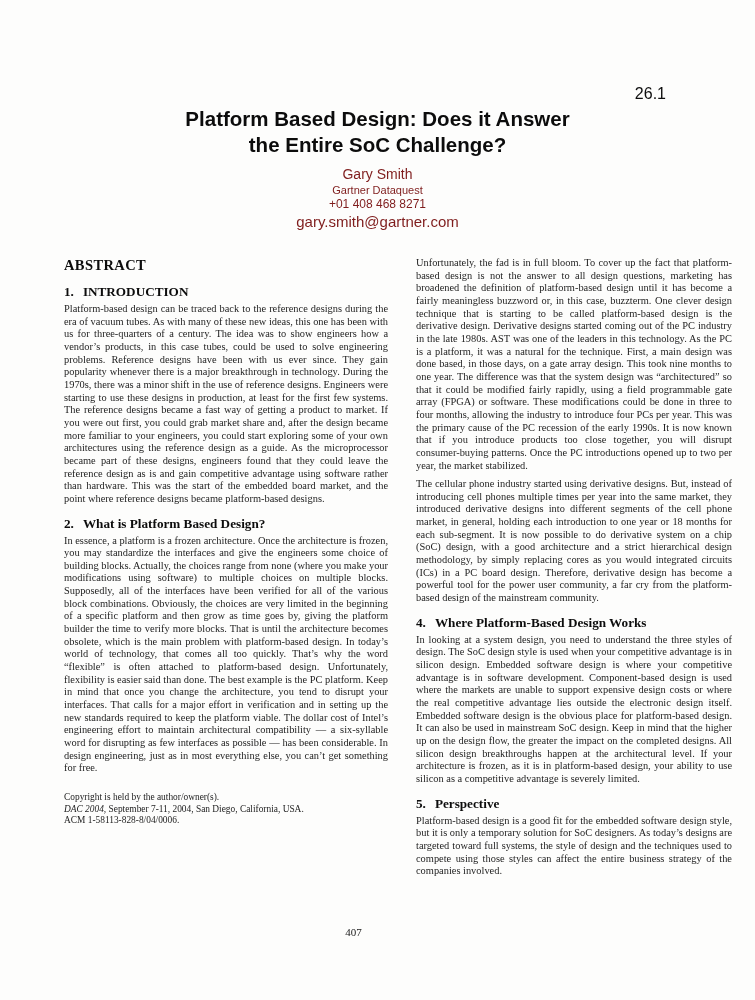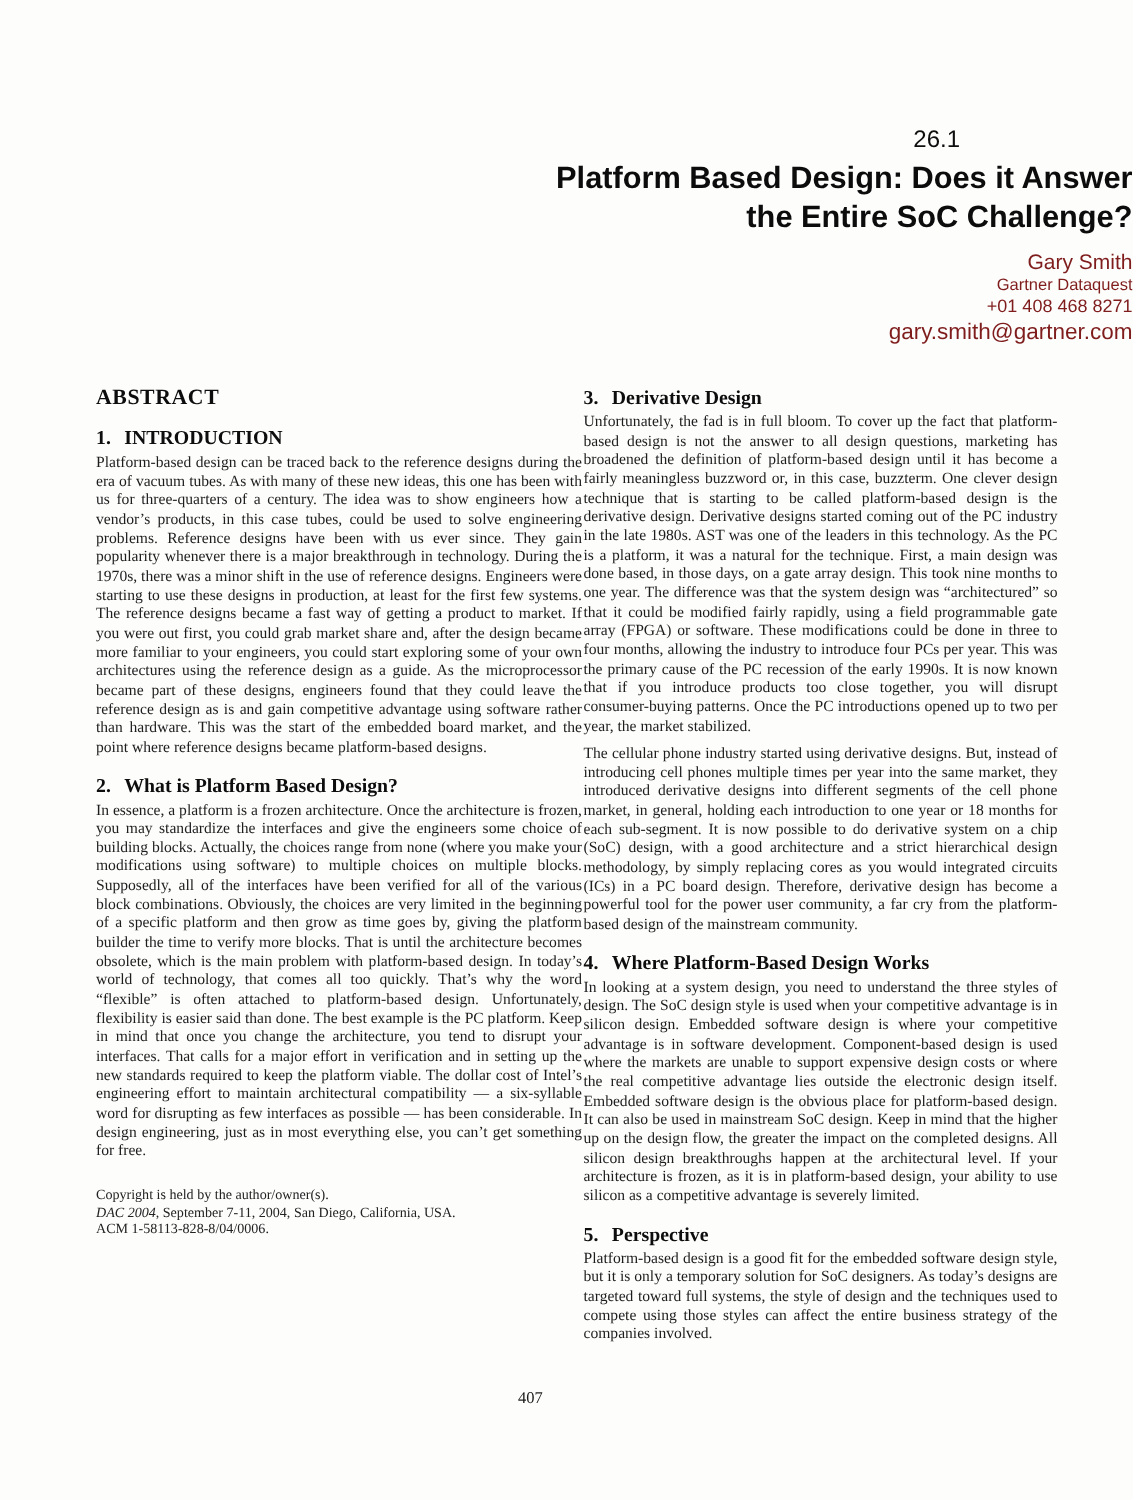--- a/index.html
+++ b/index.html
@@ -8,43 +8,43 @@
     height:1000px;
     background:#fdfdfc;
     color:#161616;
     font-family:"Liberation Serif", "DejaVu Serif", serif;
     position:relative;
     overflow:hidden;
   }
   .session-number {
     position:absolute;
     top:85px;
-    right:115px;
+    right:89px;
     font-family:"Liberation Sans", "DejaVu Sans", sans-serif;
     font-size:16px;
     color:#0e0e0e;
   }
-  .header { padding-top:106px; text-align:right; }
+  .header { padding-top:106px; text-align:center; }
   .paper-title {
     font-family:"Liberation Sans", "DejaVu Sans", sans-serif;
     font-weight:bold;
     font-size:20.5px;
     line-height:26px;
     color:#0c0c0c;
   }
   .author-block { font-family:"Liberation Sans", "DejaVu Sans", sans-serif; color:#7f1d1d; }
   .author-name   { font-size:14px;   margin-top:8px; }
   .author-affil  { font-size:11px;   margin-top:2px; }
   .author-addr   { font-size:12px;   margin-top:1px; }
   .author-phone  { font-size:12px;   margin-top:1px; }
   .author-email  { font-size:15px; margin-top:2px; }
 
   .columns {
     display:flex;
-    gap:1px;
+    gap:28px;
     padding:27px 36px 0 64px;
     align-items:flex-start;
   }
   .col-left  { width:324px; flex:none; }
   .col-right { width:316px; flex:none; }
 
   .body-text {
     font-size:10.4px;
     line-height:12.65px;
     text-align:justify;
@@ -120,23 +120,20 @@
     <p class="body-text">In essence, a platform is a frozen architecture. Once the architecture is frozen, you may standardize the interfaces and give the engineers some choice of building blocks. Actually, the choices range from none (where you make your modifications using software) to multiple choices on multiple blocks. Supposedly, all of the interfaces have been verified for all of the various block combinations. Obviously, the choices are very limited in the beginning of a specific platform and then grow as time goes by, giving the platform builder the time to verify more blocks. That is until the architecture becomes obsolete, which is the main problem with platform-based design. In today’s world of technology, that comes all too quickly. That’s why the word “flexible” is often attached to platform-based design. Unfortunately, flexibility is easier said than done. The best example is the PC platform. Keep in mind that once you change the architecture, you tend to disrupt your interfaces. That calls for a major effort in verification and in setting up the new standards required to keep the platform viable. The dollar cost of Intel’s engineering effort to maintain architectural compatibility — a six-syllable word for disrupting as few interfaces as possible — has been considerable. In design engineering, just as in most everything else, you can’t get something for free.</p>
 
     <div class="copyright-block">
       <div>Copyright is held by the author/owner(s).</div>
       <div><span class="venue-italic">DAC 2004</span><span>, September 7-11, 2004, San Diego, California, USA.</span></div>
       <div>ACM 1-58113-828-8/04/0006.</div>
     </div>
   </div>
 
   <div class="col-right">
-    <h2 class="section-heading" style="margin-top:0;">
-      <span class="sec-num">3.</span><span>Derivative Design</span>
-    </h2>
     <p class="body-text">Unfortunately, the fad is in full bloom. To cover up the fact that platform-based design is not the answer to all design questions, marketing has broadened the definition of platform-based design until it has become a fairly meaningless buzzword or, in this case, buzzterm. One clever design technique that is starting to be called platform-based design is the derivative design. Derivative designs started coming out of the PC industry in the late 1980s. AST was one of the leaders in this technology. As the PC is a platform, it was a natural for the technique. First, a main design was done based, in those days, on a gate array design. This took nine months to one year. The difference was that the system design was “architectured” so that it could be modified fairly rapidly, using a field programmable gate array (FPGA) or software. These modifications could be done in three to four months, allowing the industry to introduce four PCs per year. This was the primary cause of the PC recession of the early 1990s. It is now known that if you introduce products too close together, you will disrupt consumer-buying patterns. Once the PC introductions opened up to two per year, the market stabilized.</p>
     <p class="body-text">The cellular phone industry started using derivative designs. But, instead of introducing cell phones multiple times per year into the same market, they introduced derivative designs into different segments of the cell phone market, in general, holding each introduction to one year or 18 months for each sub-segment. It is now possible to do derivative system on a chip (SoC) design, with a good architecture and a strict hierarchical design methodology, by simply replacing cores as you would integrated circuits (ICs) in a PC board design. Therefore, derivative design has become a powerful tool for the power user community, a far cry from the platform-based design of the mainstream community.</p>
 
     <h2 class="section-heading">
       <span class="sec-num">4.</span><span>Where Platform-Based Design Works</span>
     </h2>
     <p class="body-text">In looking at a system design, you need to understand the three styles of design. The SoC design style is used when your competitive advantage is in silicon design. Embedded software design is where your competitive advantage is in software development. Component-based design is used where the markets are unable to support expensive design costs or where the real competitive advantage lies outside the electronic design itself. Embedded software design is the obvious place for platform-based design. It can also be used in mainstream SoC design. Keep in mind that the higher up on the design flow, the greater the impact on the completed designs. All silicon design breakthroughs happen at the architectural level. If your architecture is frozen, as it is in platform-based design, your ability to use silicon as a competitive advantage is severely limited.</p>
 
     <h2 class="section-heading">
       <span class="sec-num">5.</span><span>Perspective</span>

